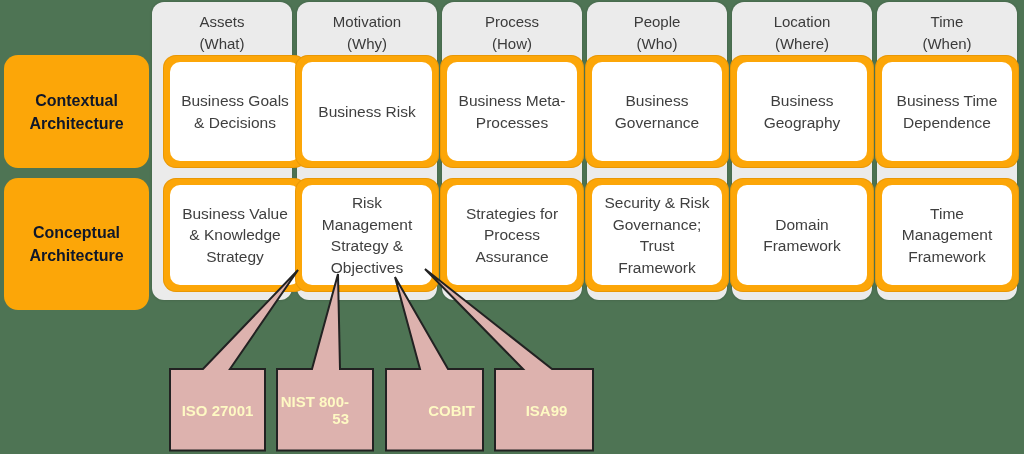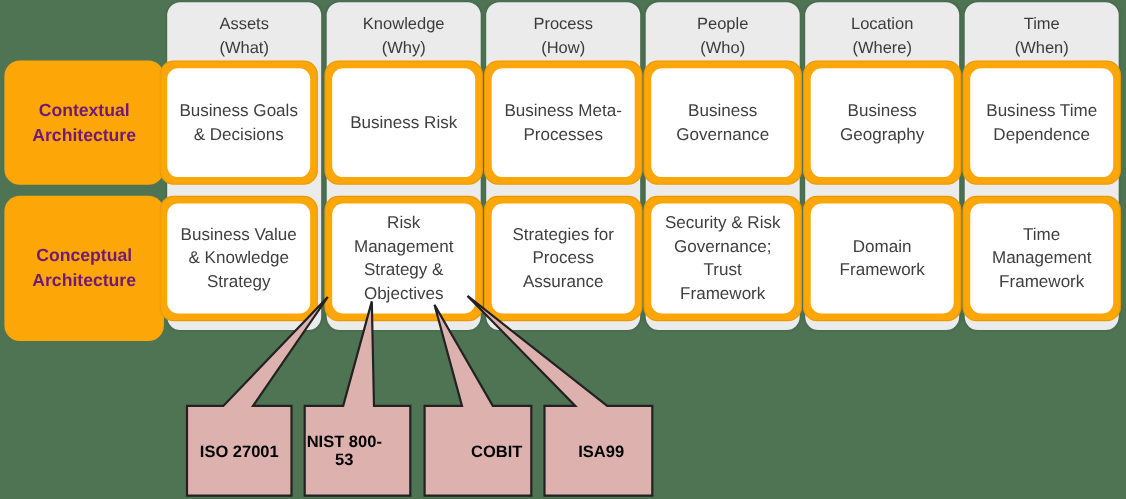--- a/index.html
+++ b/index.html
@@ -20,65 +20,65 @@
   .col-header{
     position:absolute;top:9px;left:0;width:100%;
     text-align:center;font-size:15px;line-height:22px;color:#3B3B3B;
     white-space:pre-line;
   }
   
   .row-label{
     position:absolute;left:4px;width:145px;
     background:#FCA608;border-radius:14px;
     display:flex;align-items:center;justify-content:center;text-align:center;
-    color:#701a75;font-weight:bold;font-size:16px;line-height:23px;
+    color:#0f172a;font-weight:bold;font-size:16px;line-height:23px;
     white-space:pre-line;z-index:2;
   }
   .rl1{top:55px;height:113px}
   .rl2{top:178px;height:132px}
   
   .cell-orange{
     position:absolute;width:144px;
     background:#FCA608;border-radius:13px;
     box-shadow:inset 0 0 0 1px rgba(198,126,0,0.35);
     z-index:2;
   }
   .r1{top:55px;height:113px}
   .r2{top:178px;height:114px}
-  .c1{left:145px}.c2{left:295px}.c3{left:440px}.c4{left:585px}.c5{left:730px}.c6{left:875px}
+  .c1{left:163px}.c2{left:295px}.c3{left:440px}.c4{left:585px}.c5{left:730px}.c6{left:875px}
   .cell-white{
     position:absolute;left:7px;top:7px;right:7px;bottom:7px;
     background:#FFFFFF;border-radius:10px;
     display:flex;align-items:center;justify-content:center;text-align:center;
     font-size:15.5px;line-height:21.5px;color:#3F3F3F;
     white-space:pre-line;padding:0 2px;
   }
   
   .callout-svg{position:absolute;left:0;top:0;z-index:5;}
   .callout-label{
     position:absolute;top:369px;height:82px;z-index:6;
-    display:flex;align-items:center;justify-content:center;text-align:center;
-    font-weight:bold;font-size:15px;color:#000000;
+    display:flex;align-items:center;justify-content:center;text-align:right;
+    font-weight:bold;font-size:15px;color:#fef9c3;
   }
   .cl1{left:170px;width:95px}
   .cl2{left:277px;width:72px}
   .cl3{left:403px;width:97px}
   .cl4{left:495px;width:103px}
 </style>
 </head>
 <body>
 
 <div class="stage">
 
   <div class="col-panel p1">
     <div class="col-header">Assets
 (What)</div>
   </div>
   <div class="col-panel p2">
-    <div class="col-header">Knowledge
+    <div class="col-header">Motivation
 (Why)</div>
   </div>
   <div class="col-panel p3">
     <div class="col-header">Process
 (How)</div>
   </div>
   <div class="col-panel p4">
     <div class="col-header">People
 (Who)</div>
   </div>

